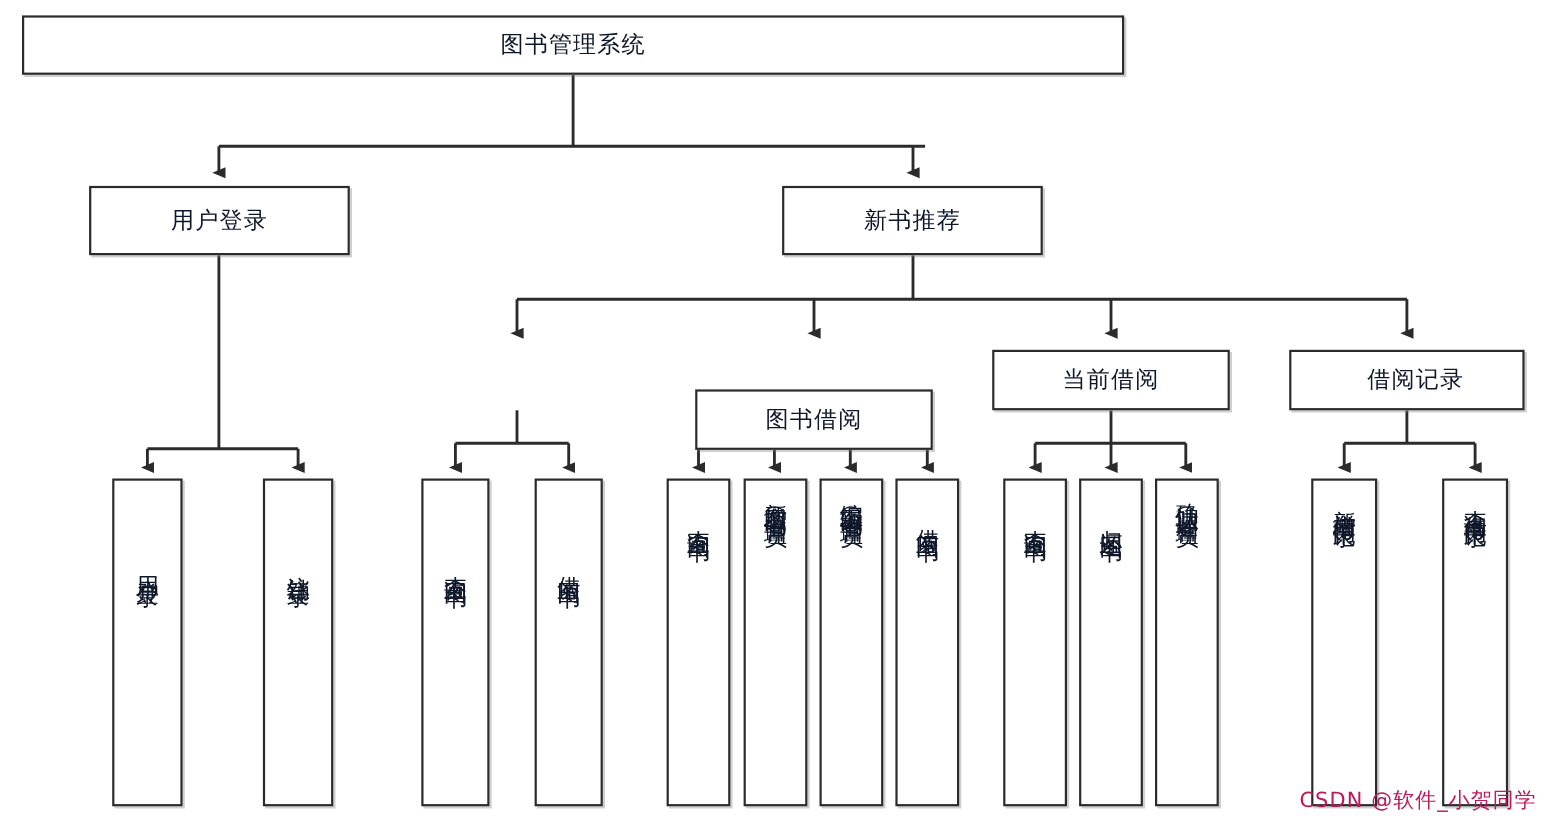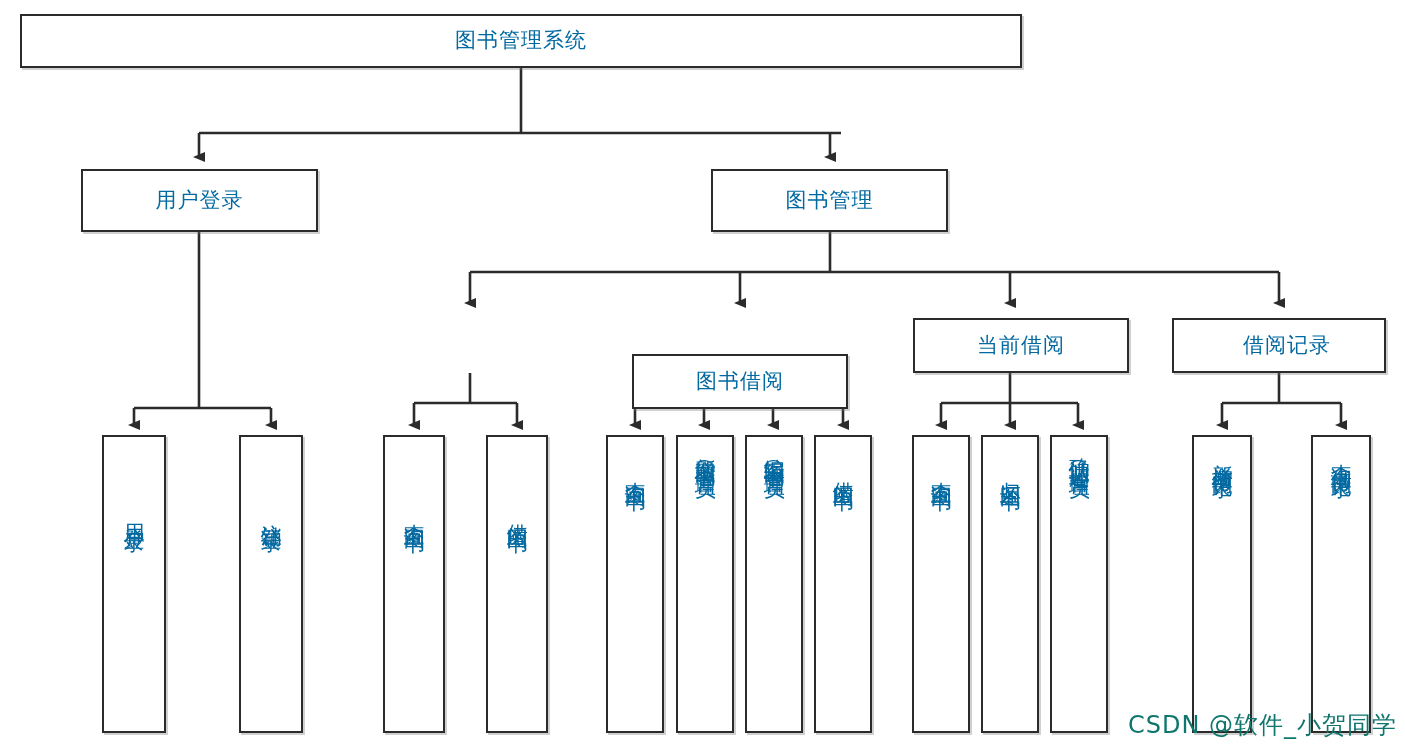--- a/index.html
+++ b/index.html
@@ -28,21 +28,21 @@
   }
   .node {
     position: absolute;
     box-sizing: border-box;
     background: #ffffff;
     border: 2px solid #2b2b2b;
     box-shadow: 2px 2px 0 rgba(120,120,120,0.35);
     display: flex;
     align-items: center;
     justify-content: center;
-    color: #0369a1;
+    color: #0f172a;
     letter-spacing: 1px;
   }
   .node.horiz {
     font-size: 21px;
     line-height: 1.2;
     text-align: center;
   }
   .node.vert {
     writing-mode: vertical-rl;
     text-orientation: upright;
@@ -63,22 +63,22 @@
   .node.vert.pad-sm {
     padding-top: 10px;
   }
   .node.vert.pad-top {
     padding-top: 4px;
   }
   .watermark {
     position: absolute;
     right: 8px;
     bottom: 6px;
-    font-size: 24px;
-    color: #0f766e;
+    font-size: 19px;
+    color: #be185d;
     letter-spacing: 1px;
     white-space: nowrap;
     user-select: none;
   }
 </style>
 </head>
 <body>
 
 <div id="canvas">
 
@@ -133,27 +133,27 @@
   </svg>
 
   <div class="node horiz" style="left:20px; top:14px; width:1002px; height:54px;">
     <span>图书管理系统</span>
   </div>
 
   <div class="node horiz" style="left:81px; top:169px; width:237px; height:63px;">
     <span>用户登录</span>
   </div>
   <div class="node horiz" style="left:711px; top:169px; width:237px; height:63px;">
-    <span>图书管理</span>
+    <span>新书推荐</span>
   </div>
 
   <div class="node horiz" style="left:632px; top:318px; width:216px; height:55px;margin-top:36px;">
     <span>图书借阅</span>
   </div>
-  <div class="node horiz" style="left:902px; top:318px; width:216px; height:55px;margin-left:11px;">
+  <div class="node horiz" style="left:902px; top:318px; width:216px; height:55px;">
     <span>当前借阅</span>
   </div>
   <div class="node horiz" style="left:1172px; top:318px; width:214px; height:55px;padding-left:16px;">
     <span>借阅记录</span>
   </div>
 
   <div class="node vert lvl-login" style="left:102px; top:435px; width:64px; height:298px;">
     <span>用户登录</span>
   </div>
   <div class="node vert lvl-login" style="left:239px; top:435px; width:64px; height:298px;">

